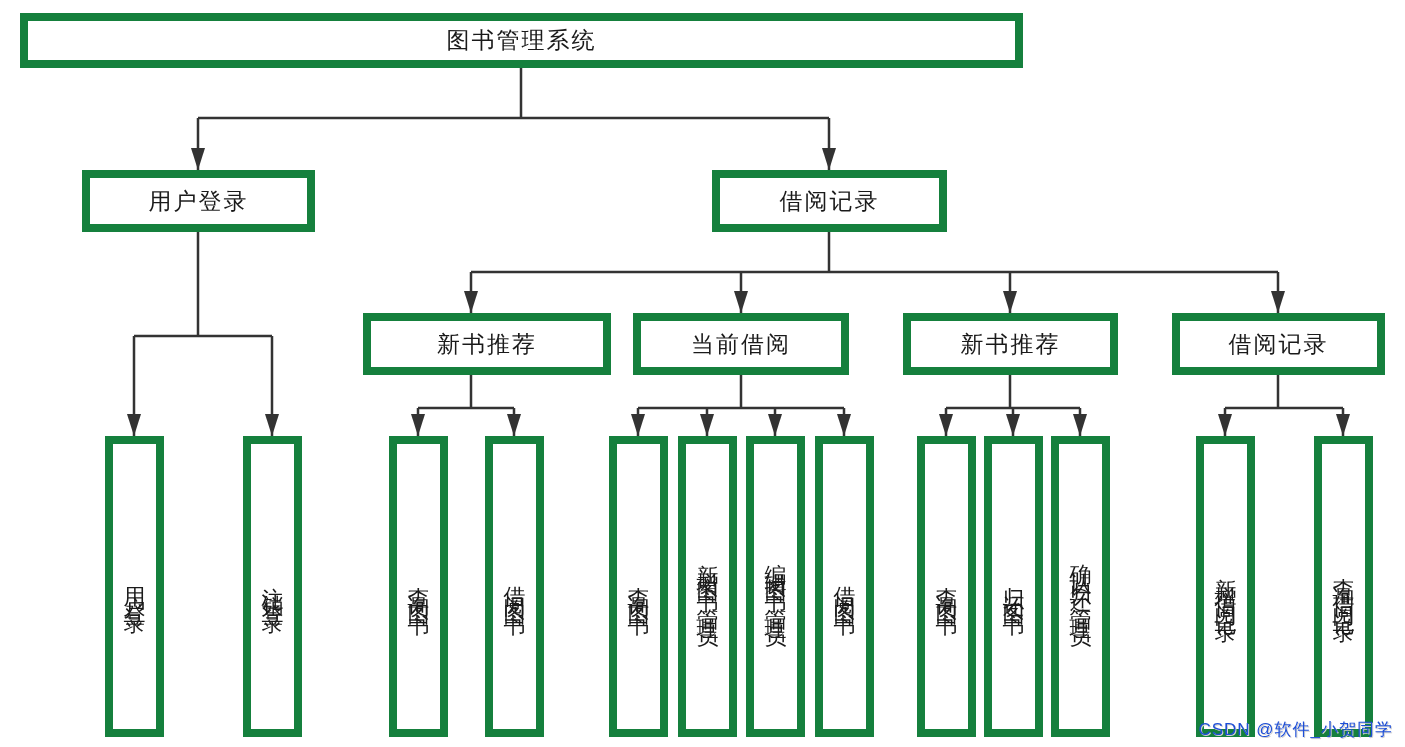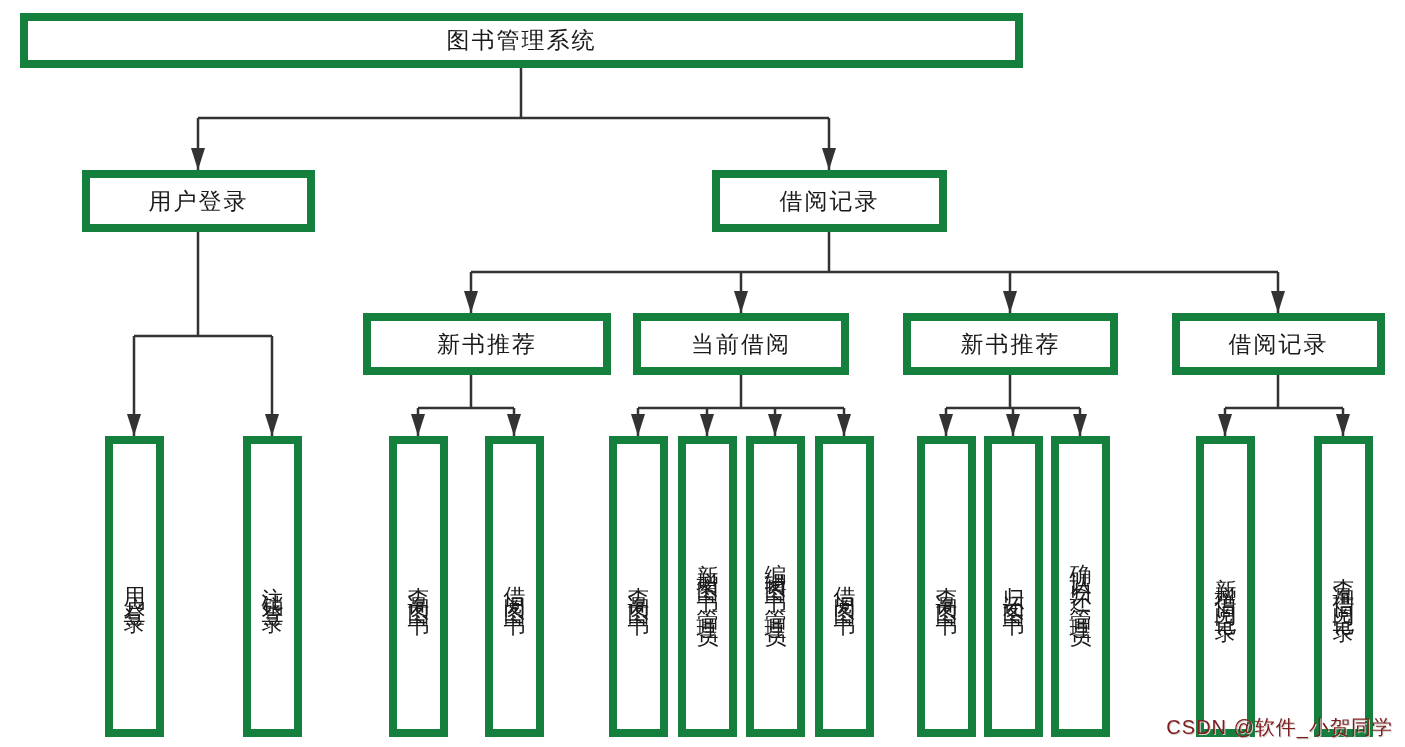--- a/index.html
+++ b/index.html
@@ -48,22 +48,22 @@
     text-orientation: mixed;
     font-size: 22px;
     letter-spacing: 9px;
     line-height: 1;
     white-space: nowrap;
   }
   .watermark {
     position: absolute;
     right: 12px;
     bottom: 6px;
-    font-size: 20px;
-    color: #7f1d1d;
+    font-size: 17px;
+    color: #1d4ed8;
     text-shadow: 1px 1px 0 #cfcfcf;
     letter-spacing: 1px;
     z-index: 2;
     white-space: nowrap;
   }
 </style>
 </head>
 <body>
 
 <div class="stage">

